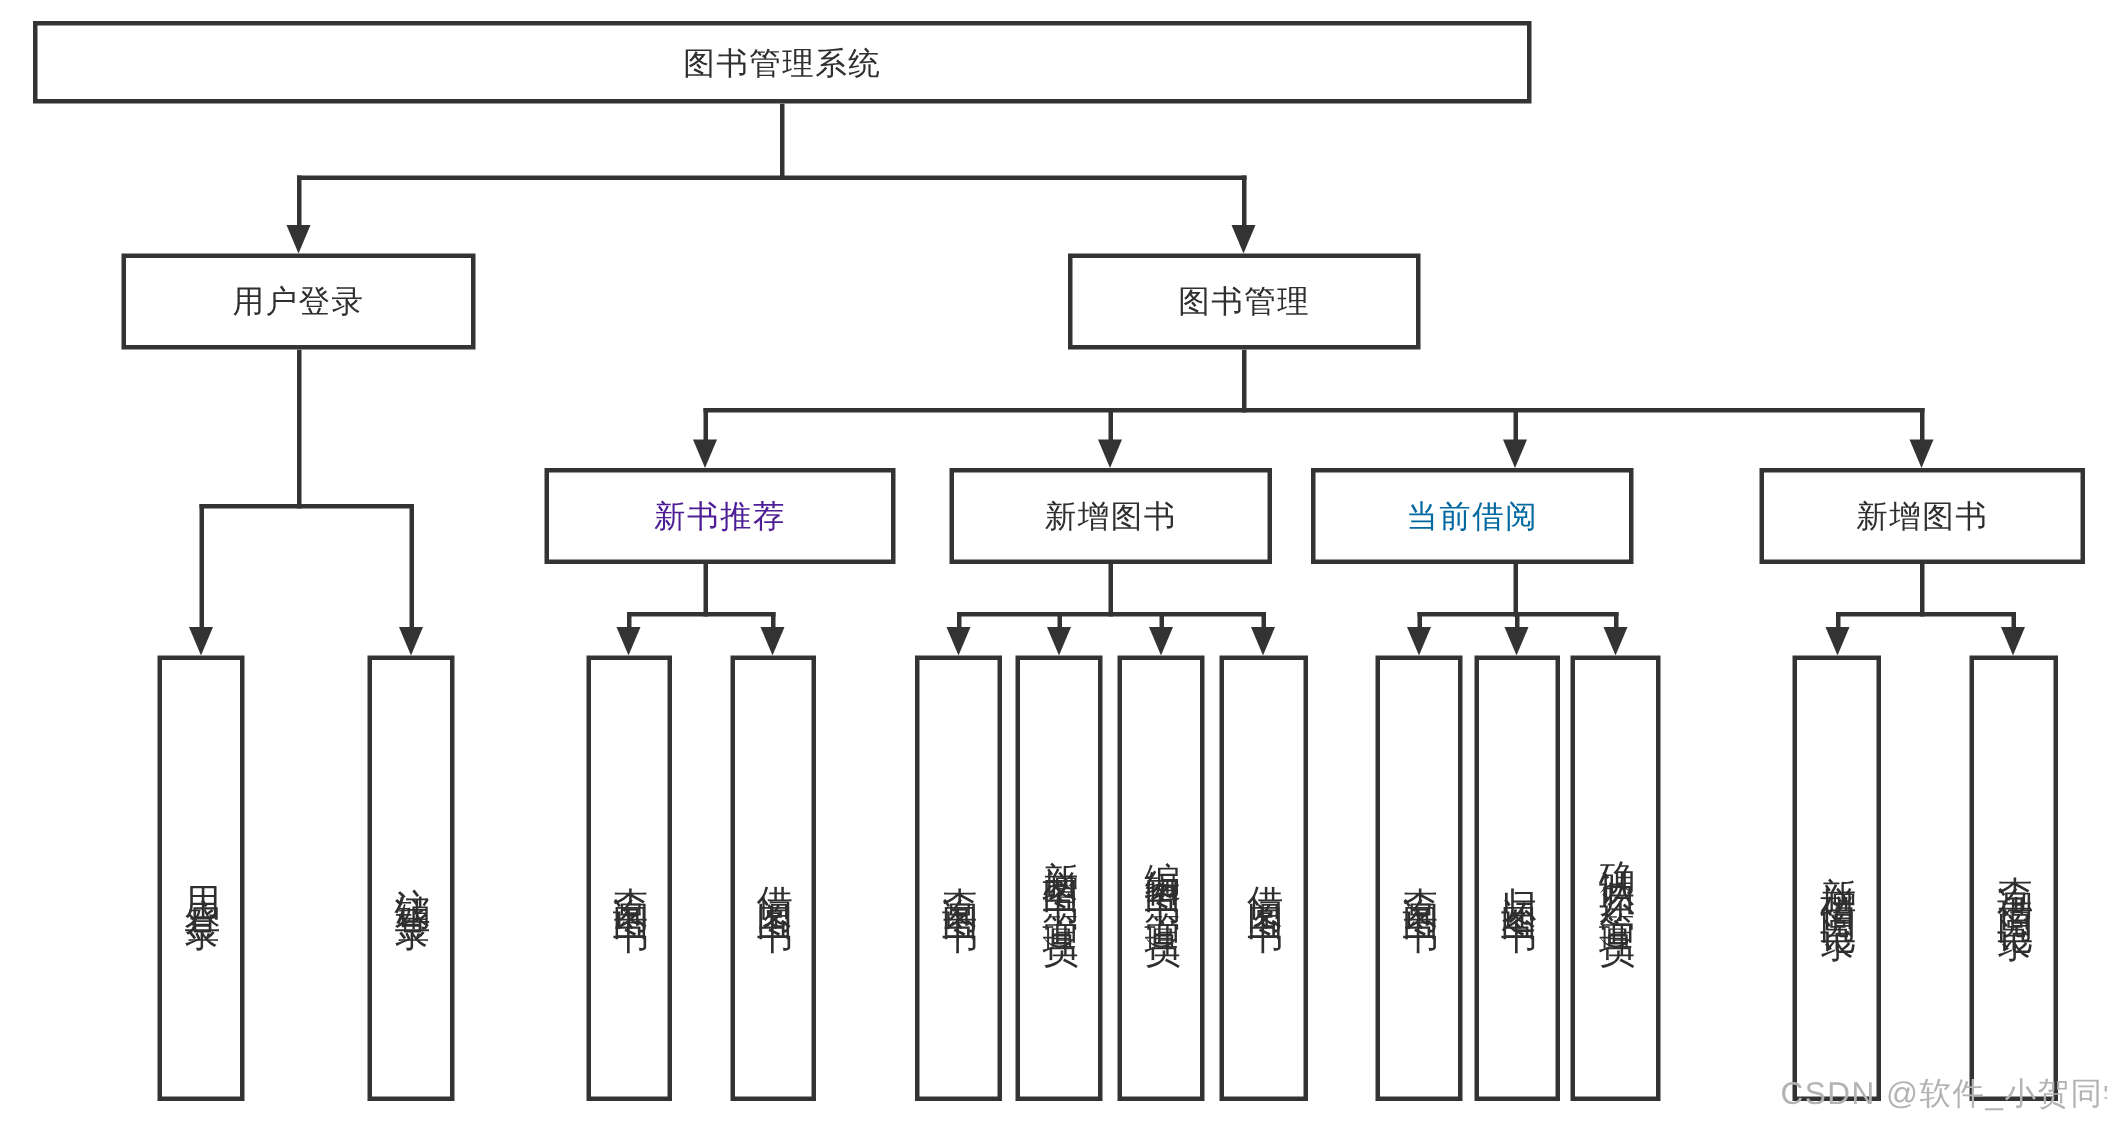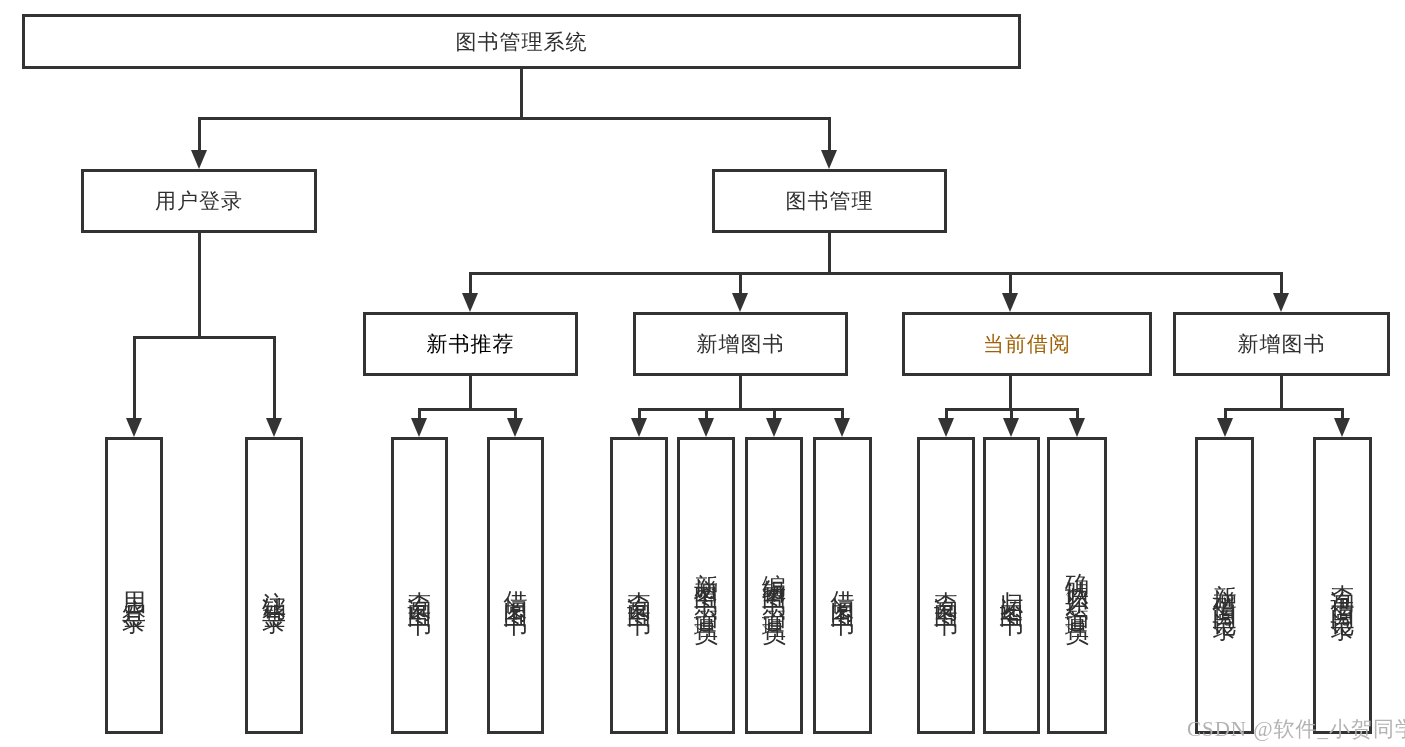--- a/index.html
+++ b/index.html
@@ -6,21 +6,21 @@
     margin: 0;
     padding: 0;
     background: #ffffff;
   }
   #stage {
     position: relative;
     width: 1405px;
     height: 747px;
     background: #ffffff;
     overflow: hidden;
-    font-family: Liberation Serif, serif;
+    font-family: Liberation Sans, sans-serif;
   }
   .node {
     position: absolute;
     box-sizing: border-box;
     border: 3px solid #333333;
     background: #ffffff;
     display: flex;
     align-items: center;
     justify-content: center;
     color: #2f2f2f;
@@ -70,27 +70,27 @@
   <div id="nodes-layer">
       <div class="node horizontal" style="left: 22px; top: 14px; width: 999px; height: 55px; border-color: rgb(51, 51, 51); color: rgb(47, 47, 47);">
         <span class="label">图书管理系统</span>
       </div>
       <div class="node horizontal" style="left: 81px; top: 169px; width: 236px; height: 64px; border-color: rgb(51, 51, 51); color: rgb(47, 47, 47);">
         <span class="label">用户登录</span>
       </div>
       <div class="node horizontal" style="left: 712px; top: 169px; width: 235px; height: 64px; border-color: rgb(51, 51, 51); color: rgb(47, 47, 47);">
         <span class="label">图书管理</span>
       </div>
-      <div class="node horizontal" style="left: 363px; top: 312px; width: 215px; height: 64px; border-color: rgb(51, 51, 51); color: #000000; align-items: center;">
+      <div class="node horizontal" style="left: 363px; top: 312px; width: 234px; height: 64px; border-color: rgb(51, 51, 51); color: #4c1d95; align-items: center;">
         <span class="label">新书推荐</span>
       </div>
       <div class="node horizontal" style="left: 633px; top: 312px; width: 215px; height: 64px; border-color: rgb(51, 51, 51); color: rgb(47, 47, 47);">
         <span class="label">新增图书</span>
       </div>
-      <div class="node horizontal" style="left: 902px; top: 312px; width: 250px; height: 64px; border-color: rgb(51, 51, 51); color: #a16207;">
+      <div class="node horizontal" style="left: 874px; top: 312px; width: 215px; height: 64px; border-color: rgb(51, 51, 51); color: #0369a1;">
         <span class="label">当前借阅</span>
       </div>
       <div class="node horizontal" style="left: 1173px; top: 312px; width: 217px; height: 64px; border-color: rgb(51, 51, 51); color: rgb(47, 47, 47);">
         <span class="label">新增图书</span>
       </div>
       <div class="node vertical" style="left: 105px; top: 437px; width: 58px; height: 297px; border-color: rgb(51, 51, 51); color: rgb(47, 47, 47);">
         <span class="label">用户登录</span>
       </div>
       <div class="node vertical" style="left: 245px; top: 437px; width: 58px; height: 297px; border-color: rgb(51, 51, 51); color: rgb(47, 47, 47);">
         <span class="label">注销登录</span>

